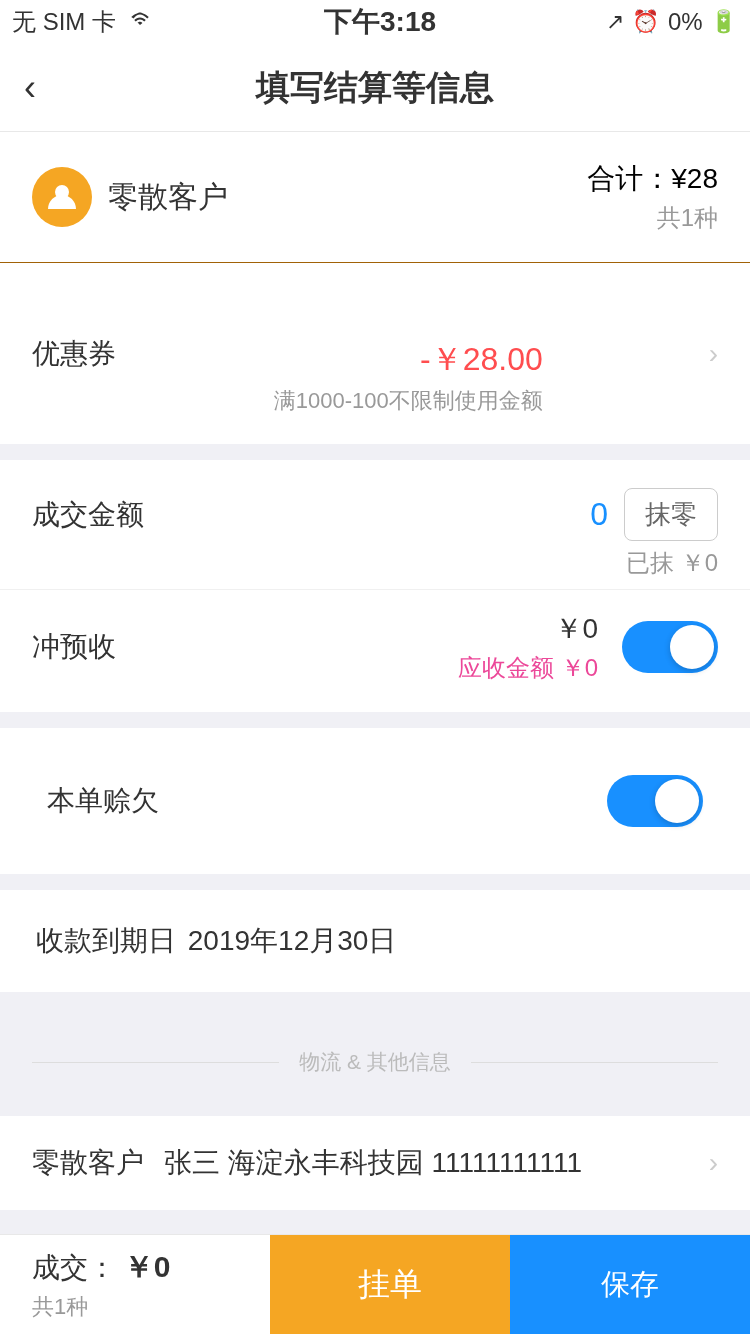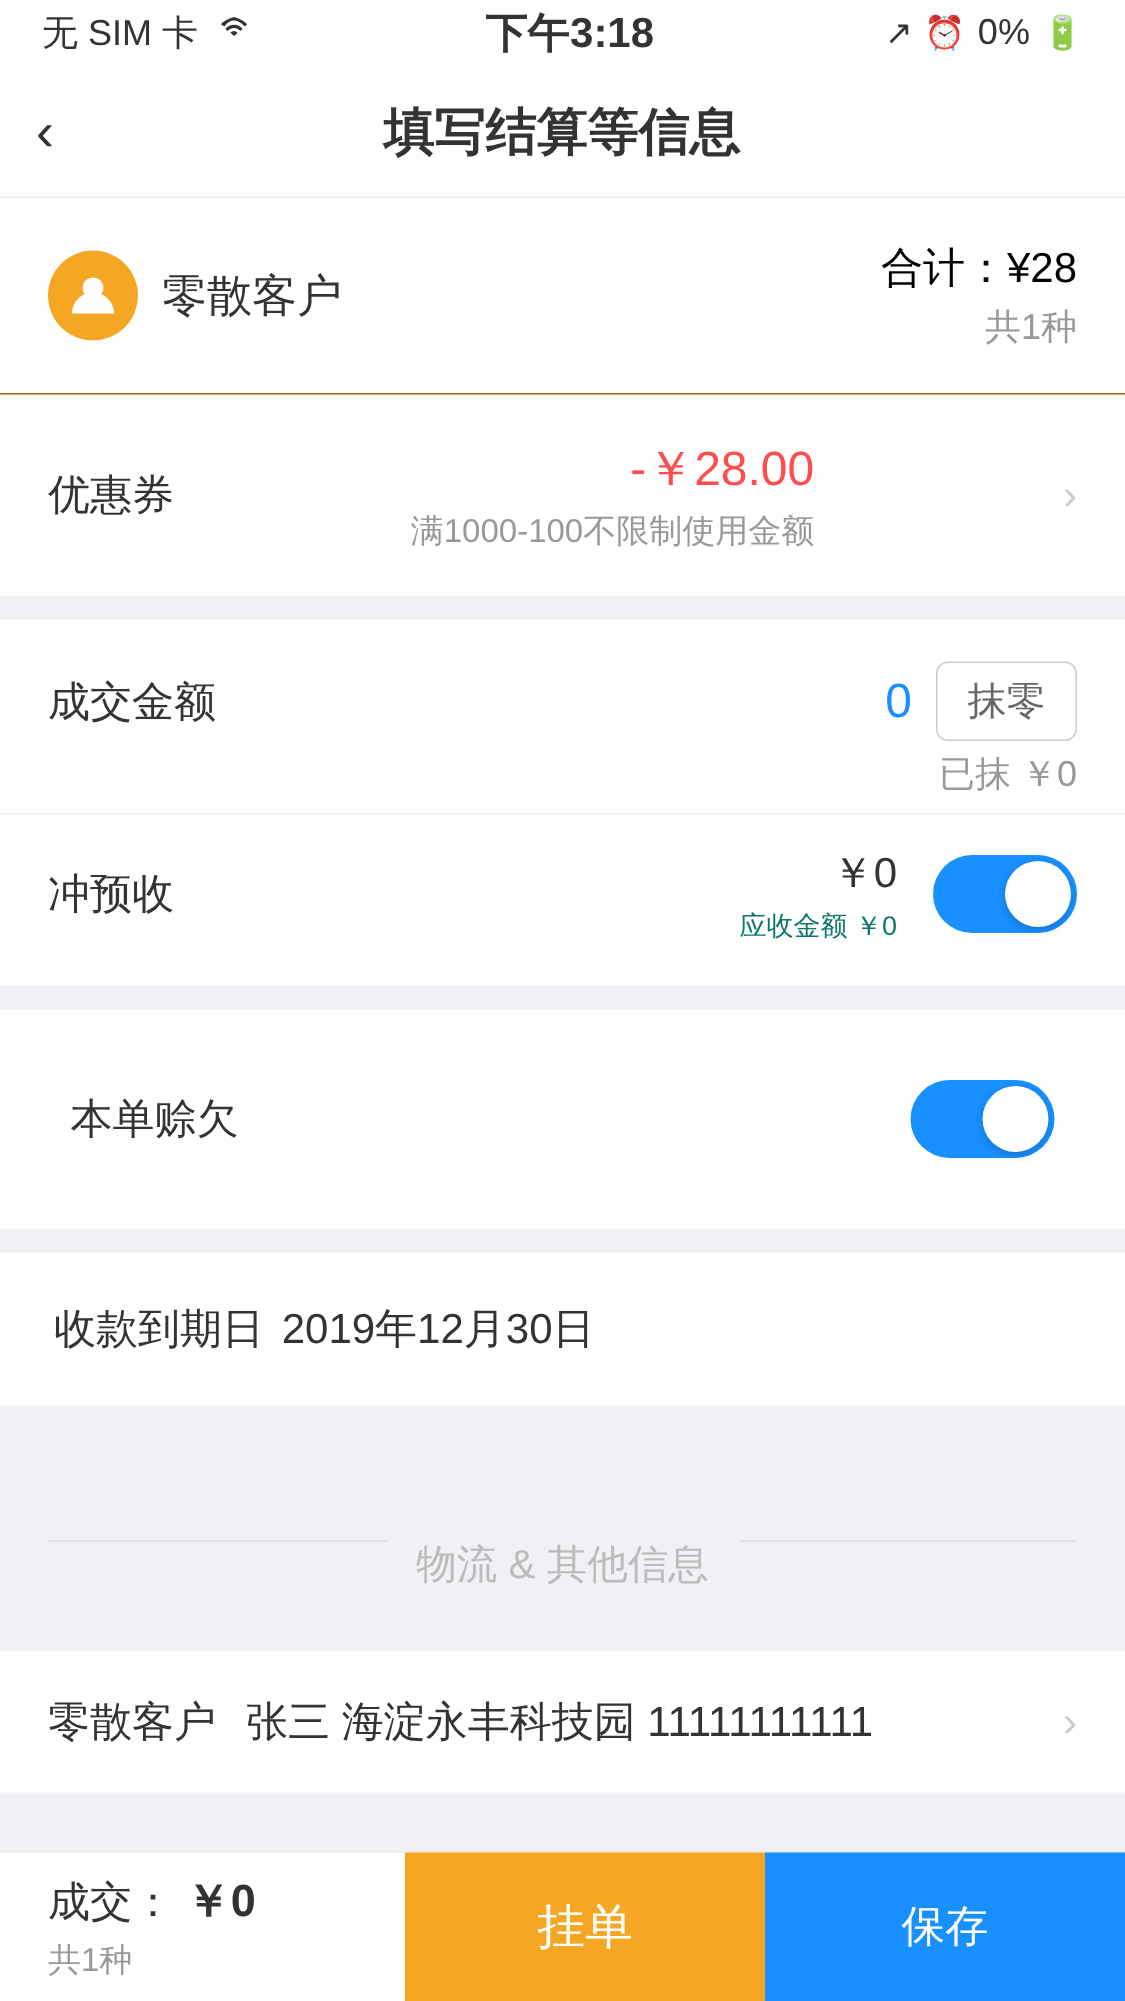--- a/index.html
+++ b/index.html
@@ -12,21 +12,21 @@
       font-size: 28px;
       color: #333;
       position: relative;
     }
 
     
     .status-bar {
       display: flex;
       justify-content: space-between;
       align-items: center;
-      padding: 0 28px;
+      padding: 0 12px;
       height: 44px;
       background: #fff;
       font-size: 24px;
       font-weight: 500;
     }
     .status-left { display: flex; align-items: center; gap: 10px; }
     .status-right { display: flex; align-items: center; gap: 8px; }
 
     
     .nav-bar {
@@ -113,20 +113,21 @@
     }
     .form-right {
       display: flex;
       align-items: center;
       gap: 16px;
       flex: 1;
       justify-content: flex-end;
     }
     .discount-right {
       text-align: right;
+      margin-top: 47px;
     }
     .discount-amount {
       font-size: 32px;
       color: #ff4d4f;
       font-weight: 500;
     }
     .discount-desc {
       font-size: 22px;
       color: #999;
       margin-top: 4px;
@@ -183,22 +184,22 @@
       gap: 24px;
     }
     .prepay-amounts {
       text-align: right;
     }
     .prepay-amount-main {
       font-size: 28px;
       color: #333;
     }
     .prepay-amount-sub {
-      font-size: 18px;
-      color: #0f766e;
+      font-size: 24px;
+      color: #ec4899;
       margin-top: 4px;
     }
 
     
     .toggle {
       width: 96px;
       height: 52px;
       border-radius: 26px;
       background: #1890ff;
       position: relative;
@@ -238,24 +239,23 @@
       display: flex;
       align-items: center;
       padding: 20px 32px;
     }
     .logistics-hr {
       flex: 1;
       height: 1px;
       background: #ddd;
     }
     .logistics-text {
-      font-size: 27px;
+      font-size: 21px;
       color: #bbb;
       padding: 0 20px;
-      margin-top: 32px;
     }
 
     
     .address-section {
       background: #fff;
       margin-top: 0;
     }
     .address-row {
       display: flex;
       align-items: center;

